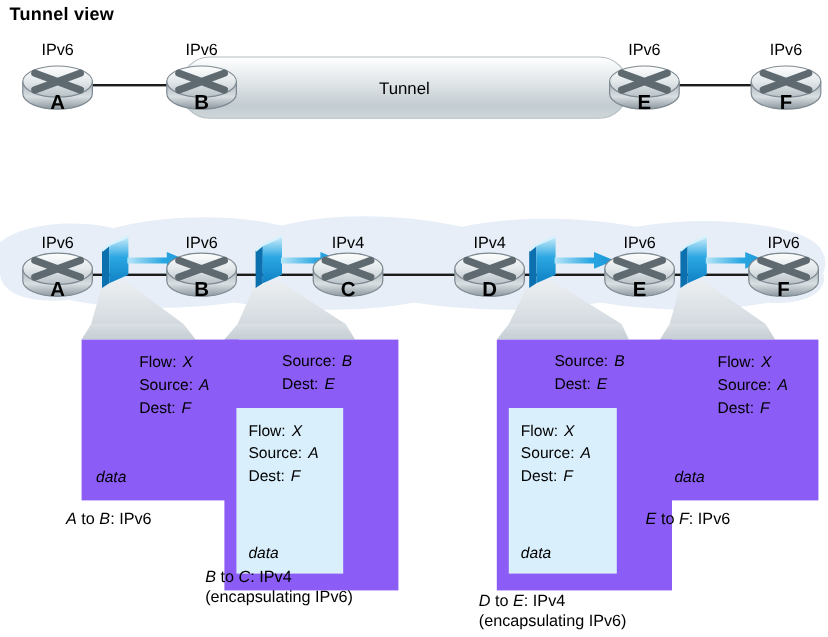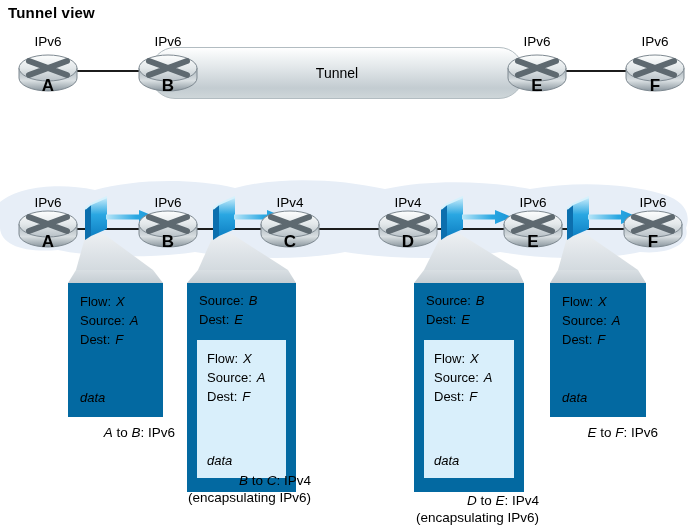--- a/index.html
+++ b/index.html
@@ -9,27 +9,27 @@
   .heading{position:absolute;font-size:15px;font-weight:bold;letter-spacing:0.2px;}
   .plabel{position:absolute;width:64px;text-align:center;font-size:13.5px;}
   .line{position:absolute;height:2px;background:#1c1c1c;}
   .tunnel{position:absolute;left:150px;top:47px;width:372px;height:50px;border-radius:25px;
           border:1px solid #b2bcc1;
           background:linear-gradient(180deg,#ffffff 0%,#f2f5f6 16%,#e0e5e8 42%,#c3ccd1 80%,#ced6d9 100%);
           display:flex;align-items:center;justify-content:center;font-size:14px;}
   .router{position:absolute;width:64px;height:46px;}
   .rl{font-family:"Liberation Sans",sans-serif;font-size:17px;font-weight:bold;fill:#000;text-anchor:middle;}
   .picon,.parrow{position:absolute;}
-  .pbox{position:absolute;background:#0369a1;}
+  .pbox{position:absolute;background:#8b5cf6;padding-left:36px;}
   .ibox{position:absolute;left:10px;top:57px;background:#d9effb;}
   .fields{padding:9px 4px 0 12px;}
   .frow{font-size:13px;line-height:19px;white-space:nowrap;}
   .fv{font-style:italic;margin-left:5px;}
   .datal{position:absolute;left:12px;bottom:12px;font-size:13px;font-style:italic;}
-  .caption{position:absolute;text-align:right;font-size:13.5px;line-height:17px;}
+  .caption{position:absolute;text-align:left;font-size:13.5px;line-height:17px;}
   .iv{font-style:italic;}
   .note{font-size:13.5px;}
 </style>
 </head>
 <body>
 
 <div id="stage">
 
   <svg width="0" height="0" style="position:absolute" aria-hidden="true">
     <defs>

